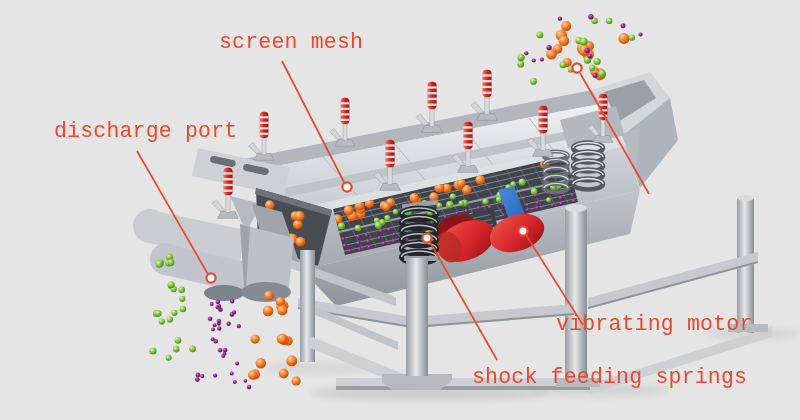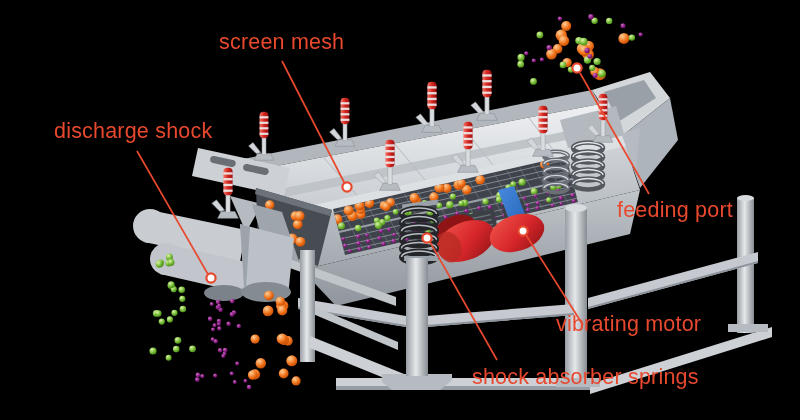--- a/index.html
+++ b/index.html
@@ -1,17 +1,17 @@
 <!DOCTYPE html>
 <html style="--label-red: #e8492e;"><head>
 <meta charset="utf-8">
 <style>
   html,body{margin:0;padding:0;background:#ffffff;}
-  #stage{position:relative;width:800px;height:420px;background:#000000;overflow:hidden;
-         font-family:Liberation Sans, sans-serif;}
+  #stage{position:relative;width:800px;height:420px;background:#e5e5e5;overflow:hidden;
+         font-family:Liberation Mono, monospace;}
   #scene{position:absolute;left:0;top:0;}
   .lbl{position:absolute;color:var(--label-red,#e8492e);font-size:21.5px;line-height:1.1;
        font-weight:400;letter-spacing:.2px;white-space:nowrap;}
   .leader{stroke:var(--label-red,#e8492e);stroke-width:1.7;fill:none;}
   .marker{stroke:var(--label-red,#e8492e);stroke-width:2.2;fill:#ffffff;}
 </style>
 </head>
 <body>
 
 <div id="stage">
@@ -529,17 +529,16 @@
     <line class="leader" x1="580" y1="73" x2="649" y2="194"></line>
     <circle class="marker" cx="577" cy="68" r="4.6"></circle>
     <line class="leader" x1="526" y1="235" x2="583" y2="325"></line>
     <circle class="marker" cx="523" cy="231" r="4.6"></circle>
     <line class="leader" x1="430" y1="242" x2="497" y2="360"></line>
     <circle class="marker" cx="427" cy="238" r="4.6"></circle>
   </g>
 </svg>
 
 <div class="lbl" style="left:219px;top:31px">screen mesh</div>
-<div class="lbl" style="left:54px;top:120px">discharge shock</div>
-<div class="lbl" style="left:617px;top:199px">feeding port</div>
+<div class="lbl" style="left:54px;top:120px">discharge port</div>
 <div class="lbl" style="left:556px;top:313px">vibrating motor</div>
-<div class="lbl" style="left:472px;top:366px">shock absorber springs</div>
+<div class="lbl" style="left:472px;top:366px">shock feeding springs</div>
 </div>
 
 </body></html>

